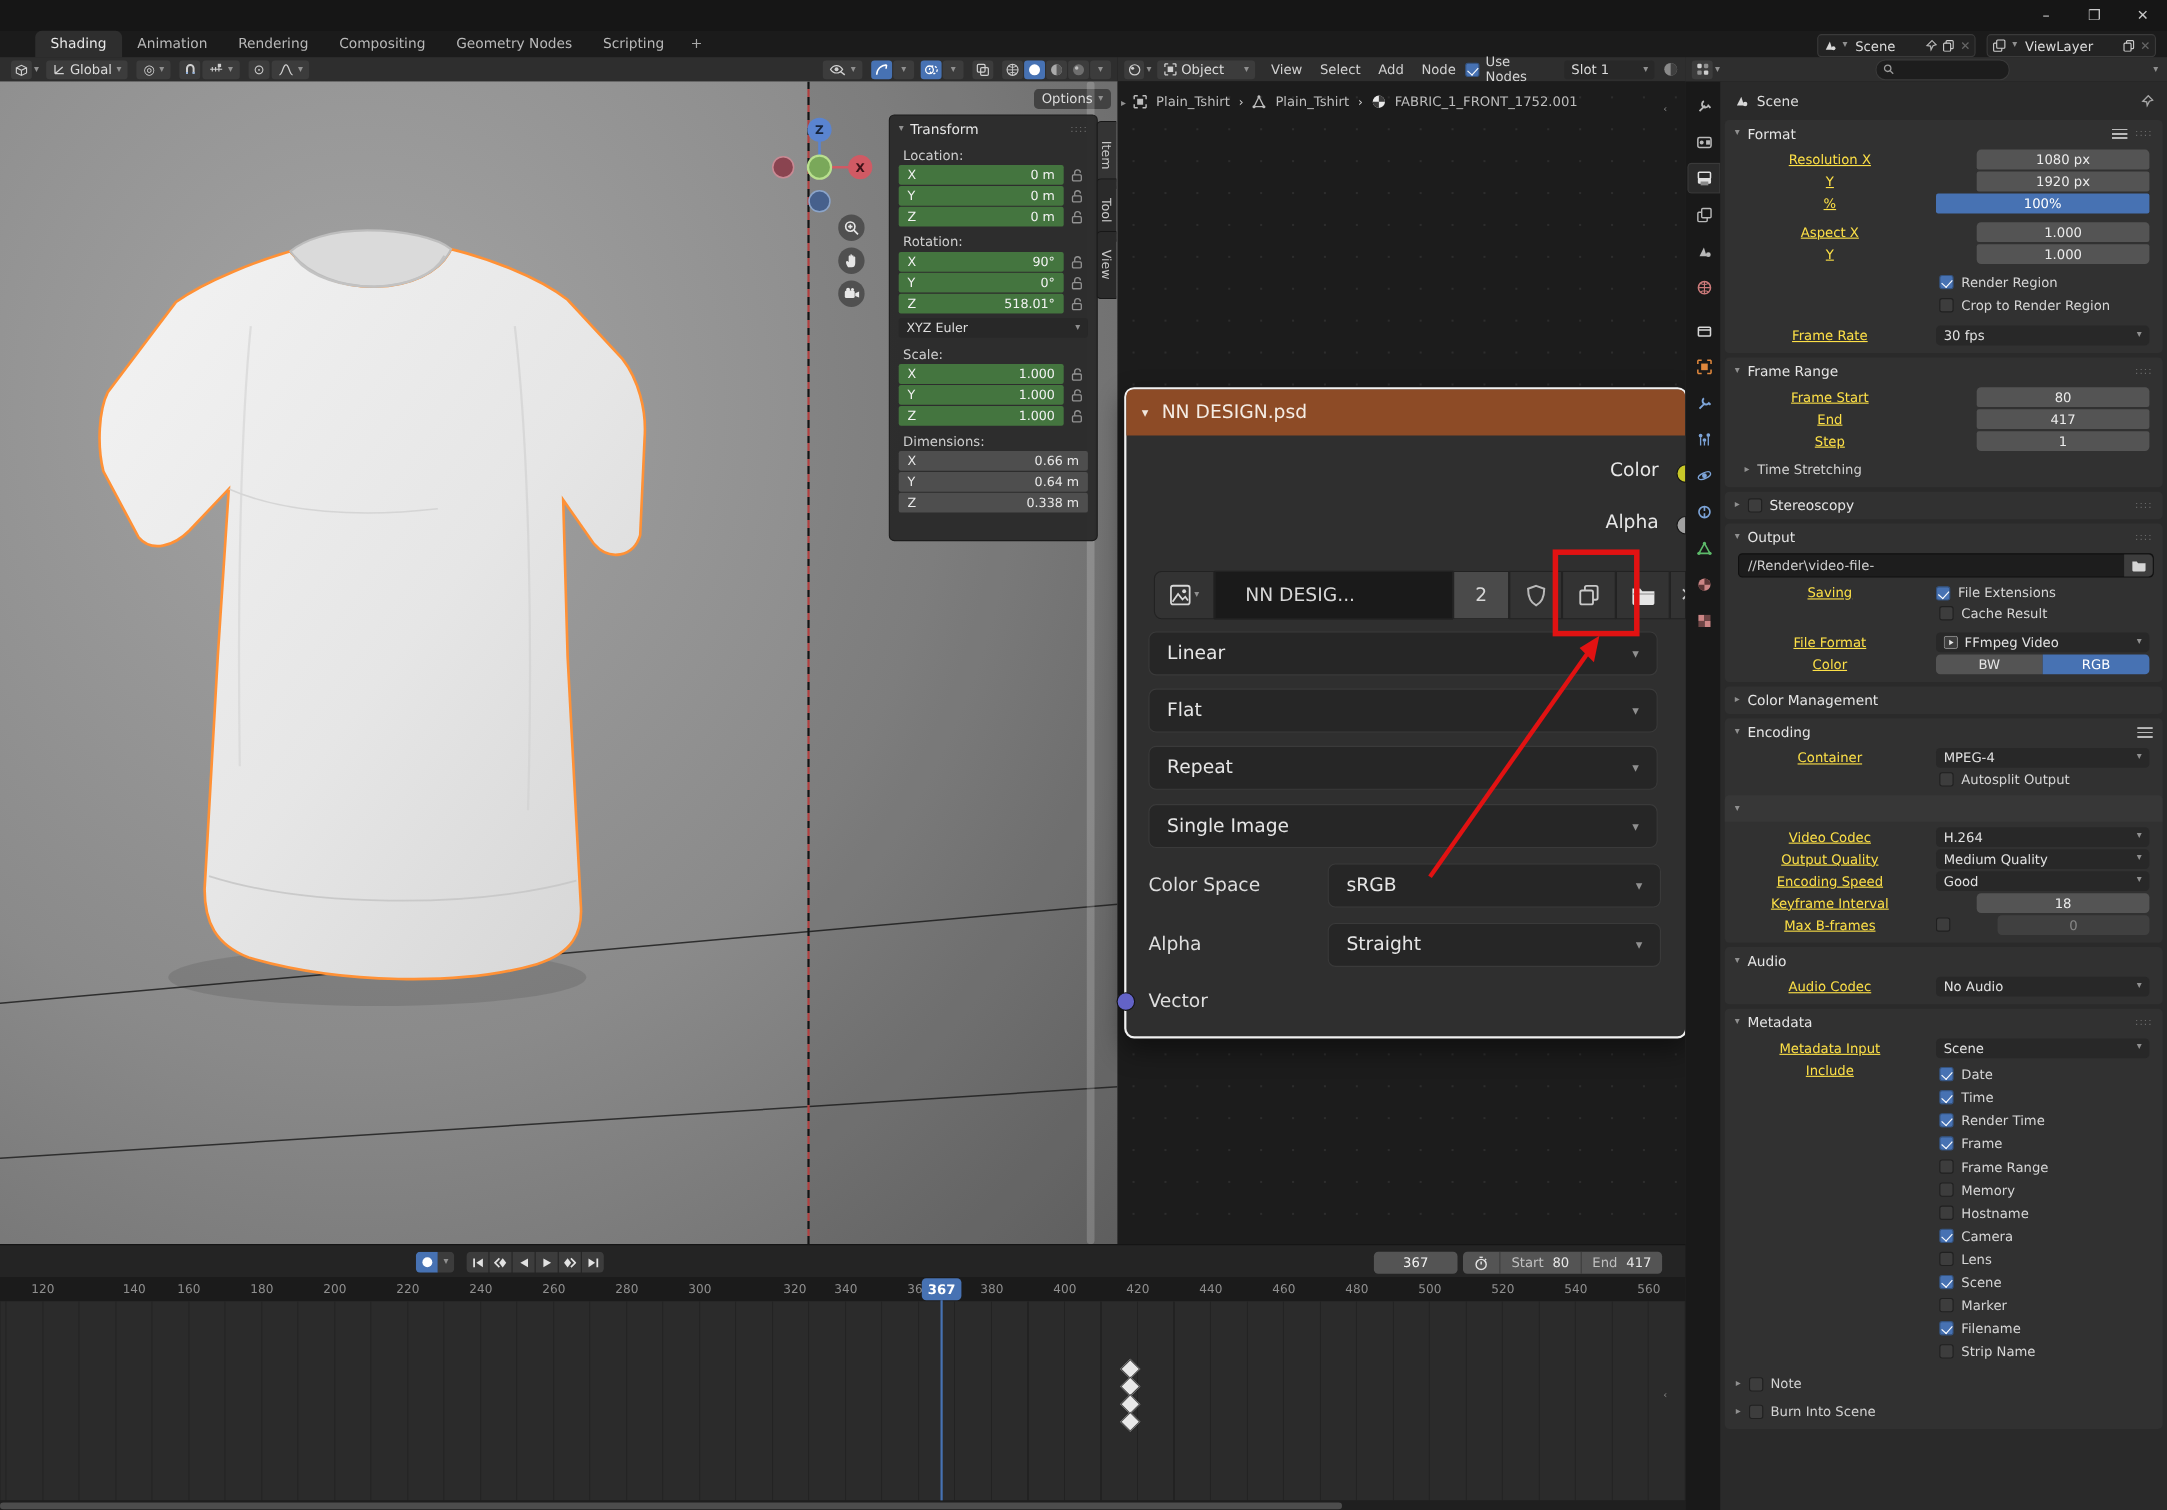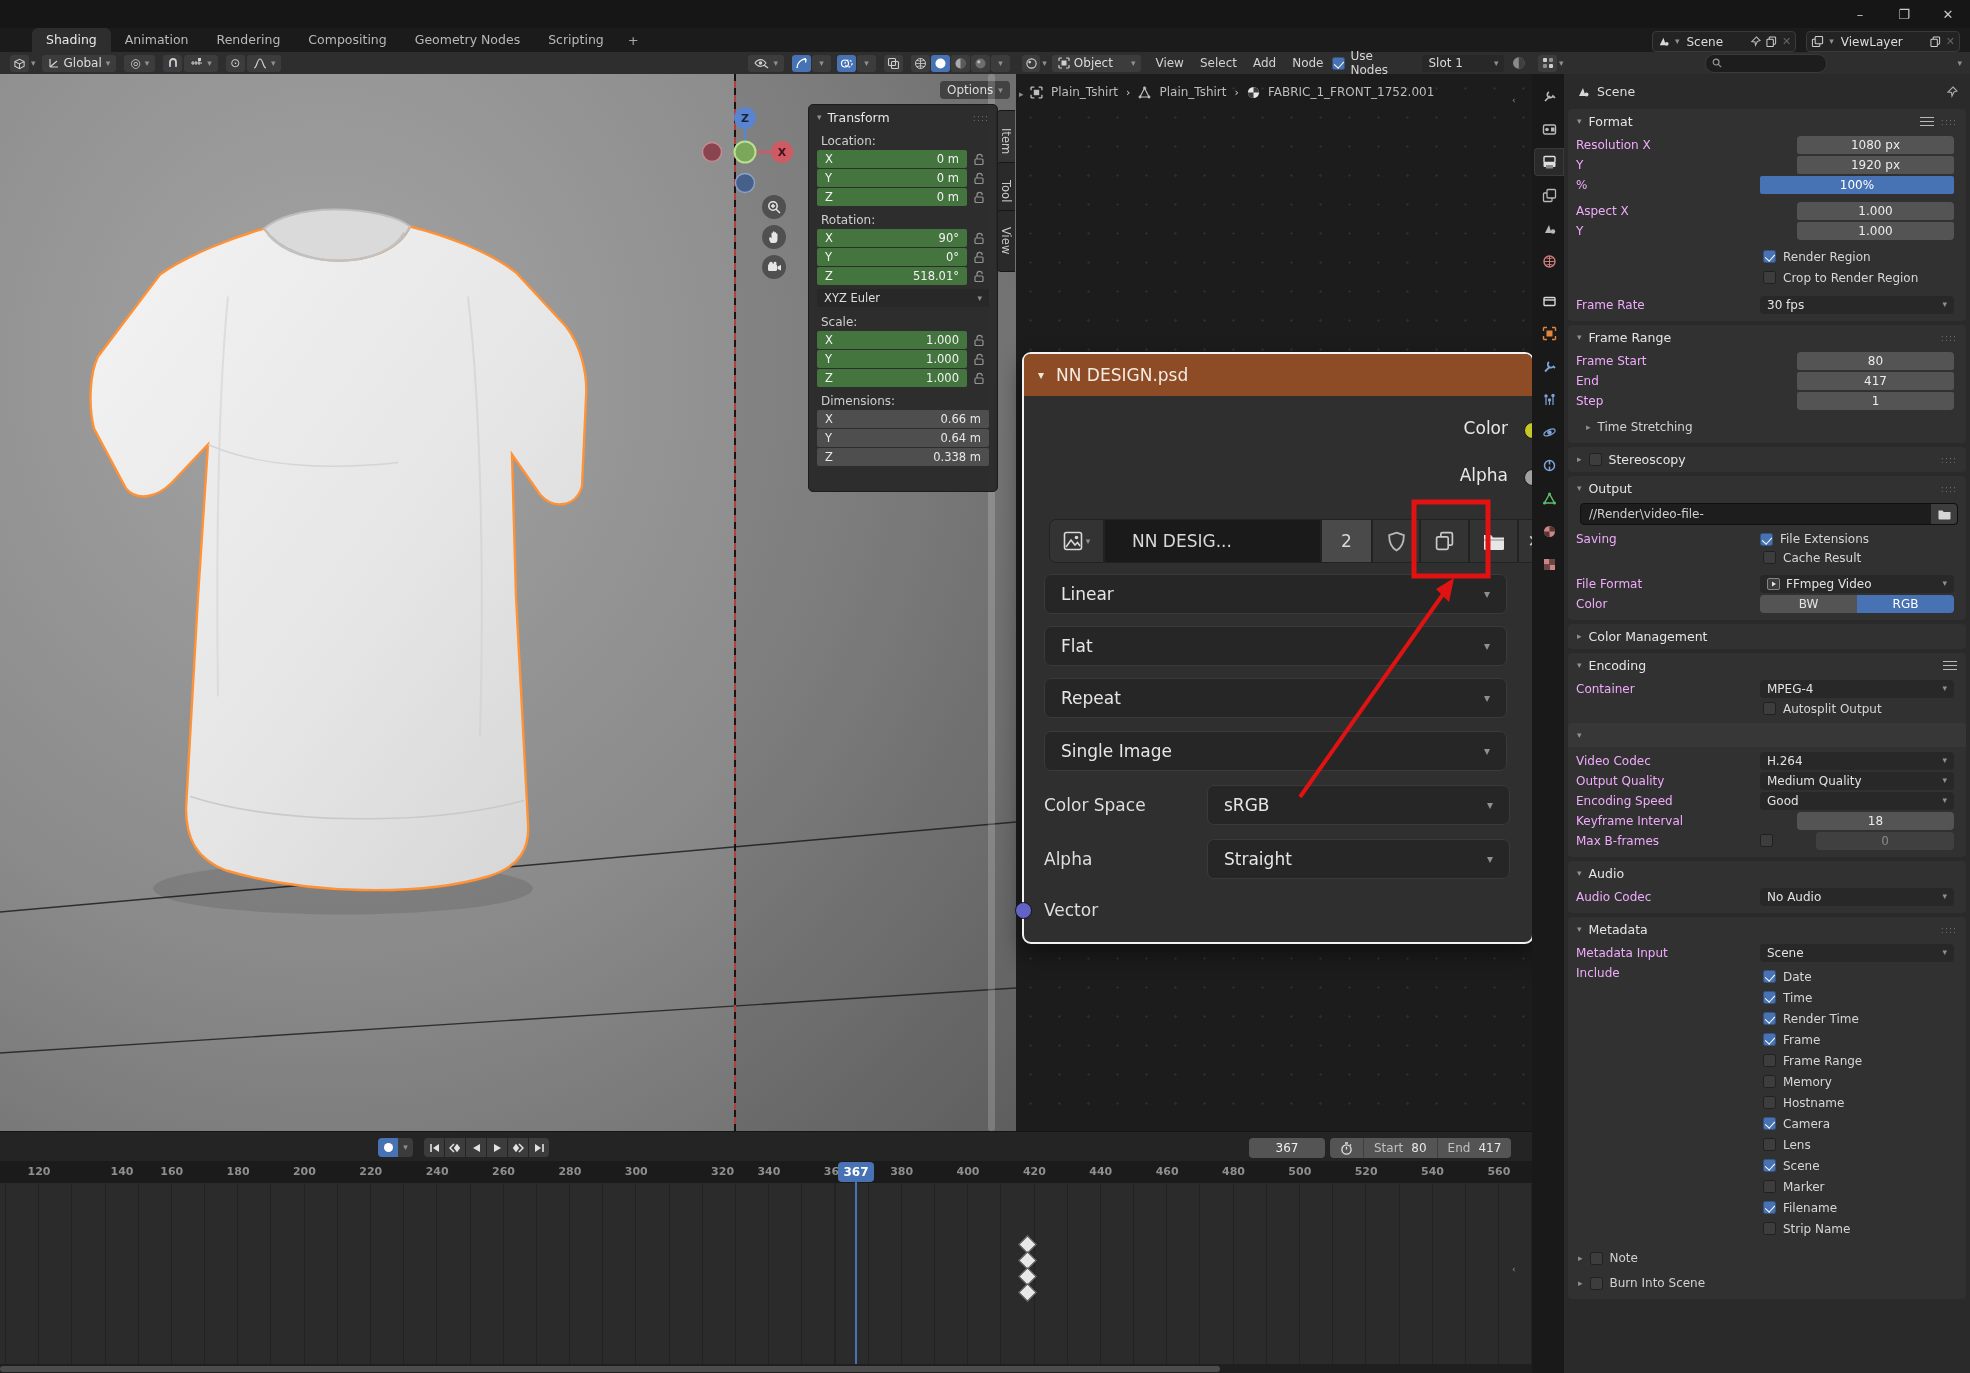--- a/index.html
+++ b/index.html
@@ -68,40 +68,40 @@
   .ptab.sel{background:#2a2a2a;box-shadow:inset 0 0 0 1px #3a3a3a;}
   #pcontent{position:absolute;left:32px;top:0;width:406px;height:1299px;background:#2a2a2a;padding-top:8px;box-sizing:border-box;}
   #pcrumb{display:flex;align-items:center;gap:7px;padding:2px 12px 10px;color:#dedede;font-size:12.5px;}
   .panel{margin:0 4px 4px;background:#313131;border-radius:4px;padding-bottom:7px;}
   .panel.hdr-only{padding-bottom:0;}
   .phead{height:25px;display:flex;align-items:center;gap:7px;padding:0 9px;color:#e5e5e5;font-size:12.5px;}
   .phead .sp{flex:1;}
   .grip{color:#6f6f6f;font-size:9px;letter-spacing:1px;}
   .listico{width:14px;height:10px;background:repeating-linear-gradient(to bottom,#b9b9b9 0 1.5px,transparent 1.5px 4px);}
   .prow{display:flex;align-items:center;height:19px;margin:1px 12px 0 8px;}
-  .prow .lab{width:175px;text-align:left;padding-right:9px;color:#f0abfc;white-space:nowrap;}
+  .prow .lab{width:175px;text-align:center;padding-right:9px;color:#fde047;white-space:nowrap;text-decoration:underline;}
   .prow .ctl{flex:1;height:18px;}
   .nfield{background:#545454;border-radius:2px;display:flex;align-items:center;justify-content:center;color:#ececec;height:100%;margin-left:37px;}
   .nfield.first{border-radius:4px 4px 2px 2px;} .nfield.last{border-radius:2px 2px 4px 4px;}
   .slider{background:#4772b3;border-radius:2px;display:flex;align-items:center;justify-content:center;color:#fff;height:100%;}
   .pdrop{background:#282828;border-radius:4px;display:flex;align-items:center;justify-content:space-between;padding:0 7px;color:#e2e2e2;height:100%;}
   .chkrow{display:flex;align-items:center;height:21px;margin-left:195px;gap:7px;color:#d6d6d6;}
   .chk{width:13px;height:13px;border-radius:2.5px;background:#3d3d3d;border:1px solid #202020;box-sizing:border-box;flex:0 0 13px;}
   .chk.on{background:#4772b3;border-color:#34537f;position:relative;}
   .chk.on::after{content:"";position:absolute;left:3px;top:1px;width:5px;height:8px;border:solid #fff;border-width:0 1.8px 1.8px 0;transform:rotate(42deg);}
   .pathfield{margin:2px 8px 6px 12px;height:20px;background:#1d1d1d;border:1px solid #101010;border-radius:4px;display:flex;align-items:center;}
   .pathfield .txt{flex:1;padding:0 8px;color:#cfcfcf;}
   .pathbtn{width:26px;height:100%;background:#3d3d3d;border-radius:0 4px 4px 0;display:flex;align-items:center;justify-content:center;}
   .seg{display:flex;height:100%;}
   .seg>div{flex:1;display:flex;align-items:center;justify-content:center;}
   .subhead{display:flex;align-items:center;gap:7px;height:24px;padding:0 9px;color:#e3e3e3;background:#373737;border-radius:4px 4px 0 0;margin:4px 0 4px;font-size:12.5px;}
   
   #timeline{left:0;top:1131px;width:1532px;height:242px;background:#242424;border-top:1px solid #151515;}
   #tl-ruler{position:absolute;left:0;top:29px;width:1532px;height:22px;background:#1b1b1b;}
-  .tick{position:absolute;top:4px;transform:translateX(-50%);color:#8f8f8f;font-size:11px;font-weight:bold;}
+  .tick{position:absolute;top:4px;transform:translateX(-50%);color:#8f8f8f;font-size:11px;}
   #tl-body{position:absolute;left:0;top:51px;width:1532px;height:181px;background:#2b2b2b;
     background-image:repeating-linear-gradient(to right,#222 0 1px,transparent 1px 33.18px);background-position:5px 0;}
   #tl-scroll{position:absolute;left:0;top:232px;width:1532px;height:10px;background:#1f1f1f;}
   #tl-scroll .bar{position:absolute;left:0;top:2px;width:1220px;height:6px;background:#4d4d4d;border-radius:3px;}
   .pbtn{width:20px;height:19px;display:flex;align-items:center;justify-content:center;background:#3c3c3c;}
   #playgrp{position:absolute;left:424px;top:6px;display:flex;gap:1px;border-radius:4px;overflow:hidden;}
   #recgrp{position:absolute;left:378px;top:6px;display:flex;border-radius:4px;overflow:hidden;}
   #framefield{position:absolute;left:1249px;top:6px;width:76px;height:20px;background:#545454;border-radius:4px;display:flex;align-items:center;justify-content:center;color:#f0f0f0;}
   #rangegrp{position:absolute;left:1330px;top:6px;height:20px;background:#545454;border-radius:4px;display:flex;align-items:center;color:#e8e8e8;}
   #rangegrp .cell{padding:0 10px;display:flex;gap:8px;align-items:center;}

